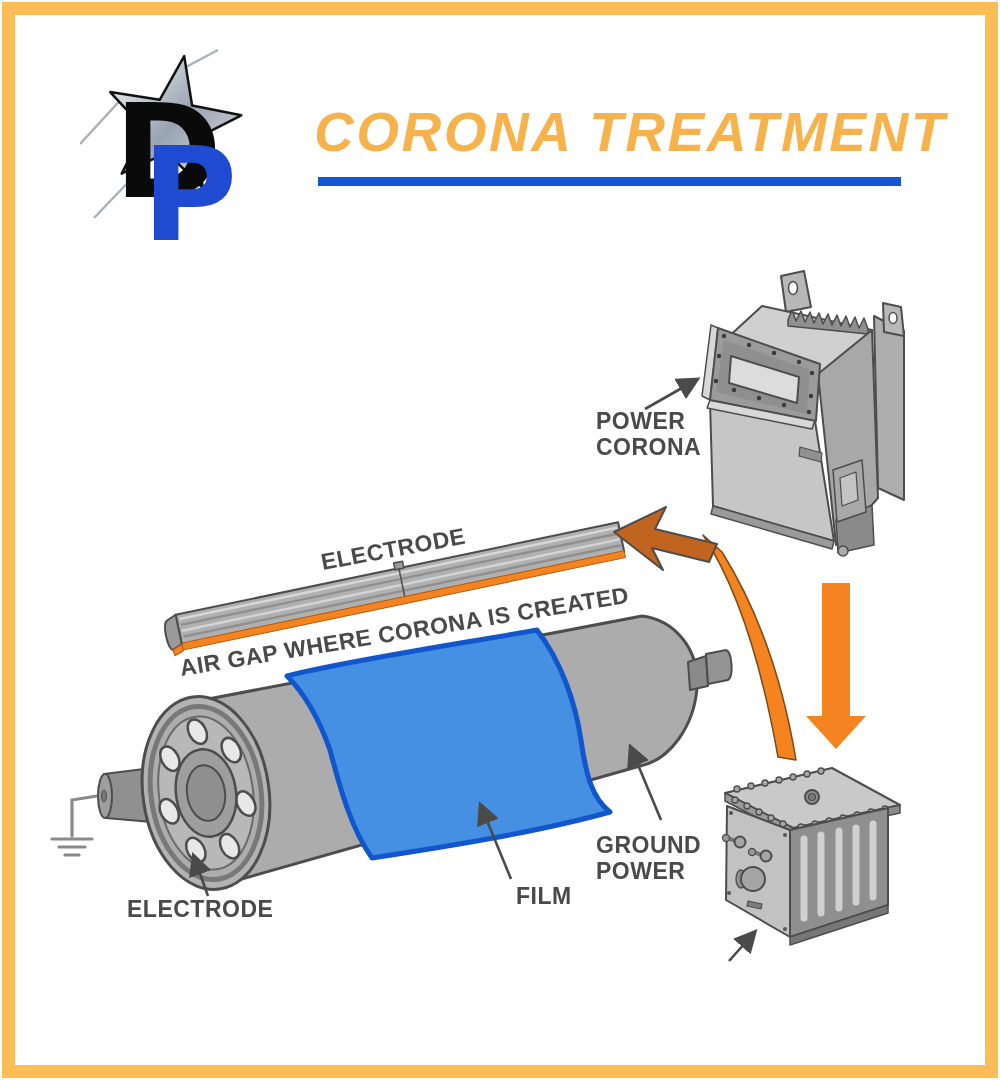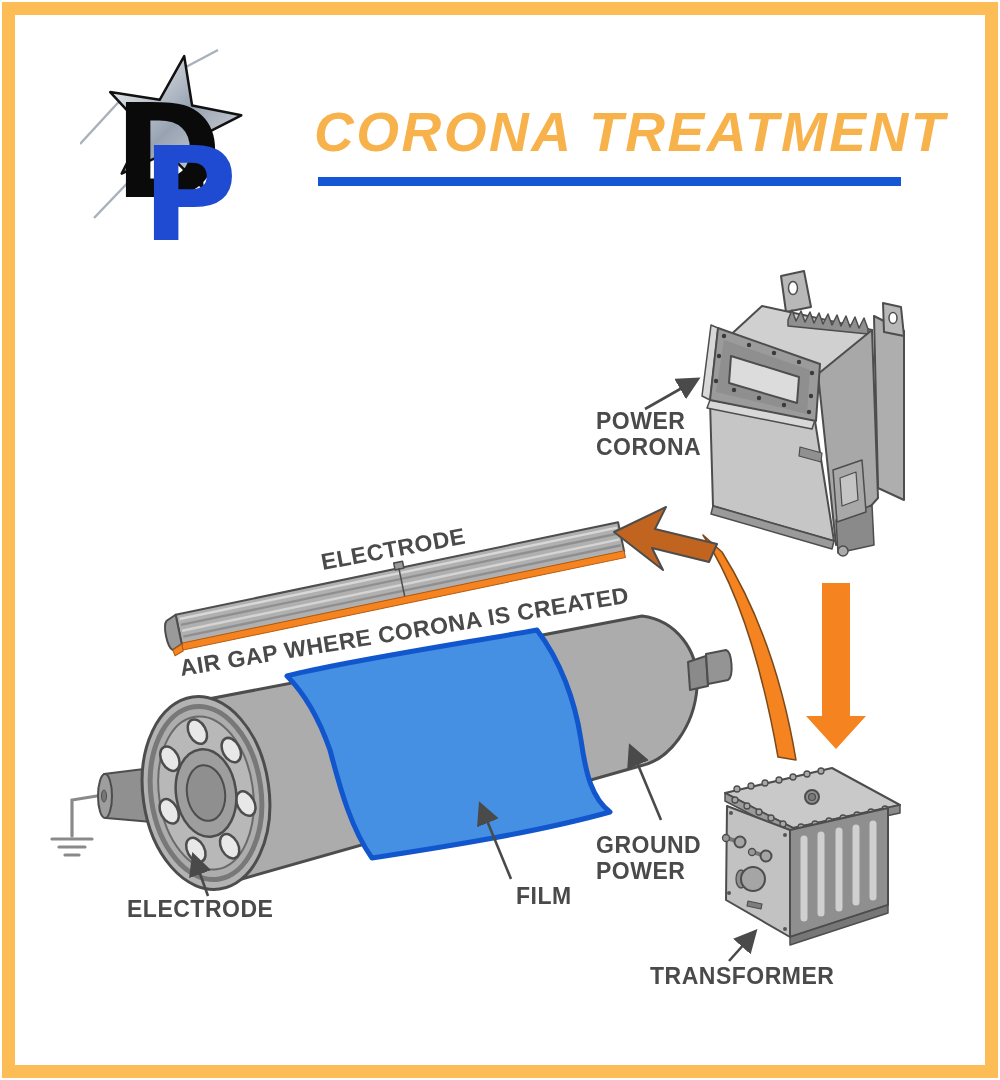--- a/index.html
+++ b/index.html
@@ -239,16 +239,15 @@
 
   <div class="lbl" style="left:127px;top:896px;">ELECTRODE</div>
 
   <div class="lbl" style="left:487px;top:883px;margin-left:29px;">FILM</div>
 
   <div class="lbl center" style="left:596px;top:832px;width:100px;">
     <div>GROUND</div>
     <div>POWER</div>
   </div>
 
-  <div class="lbl center" style="left:650px;top:963px;width:190px;">TRANSFORMER</div>
 
   <div class="frame"></div>
 </div>
 
 </body></html>

